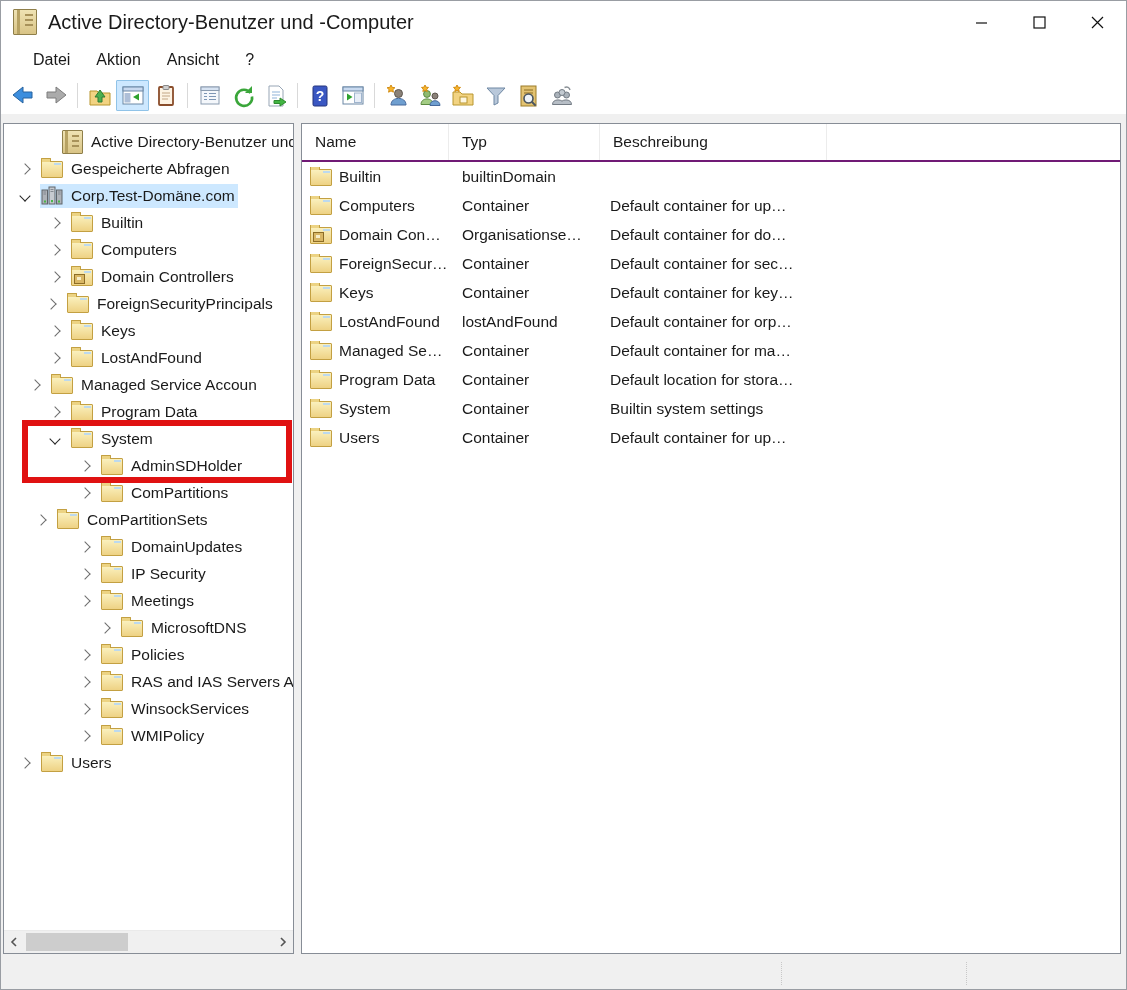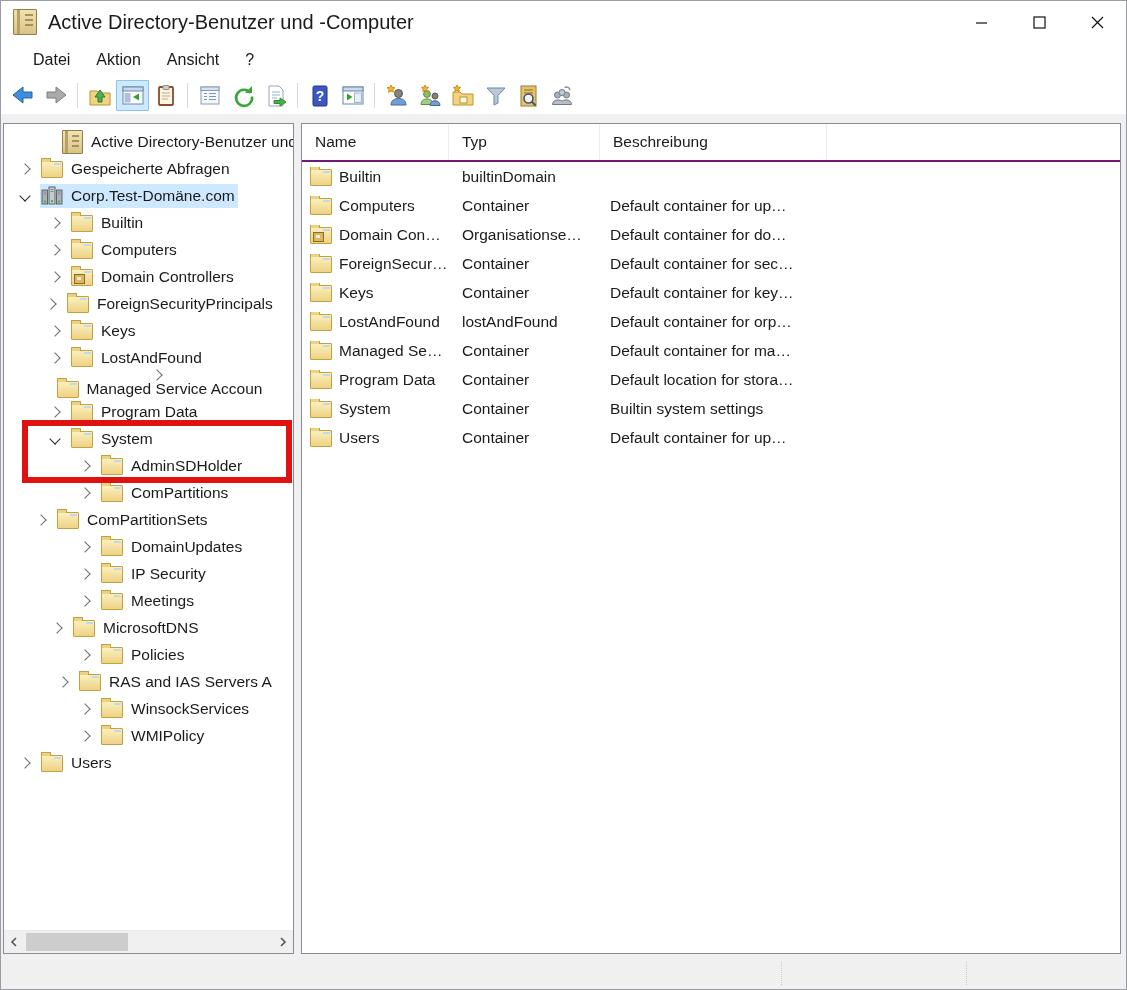--- a/index.html
+++ b/index.html
@@ -309,21 +309,21 @@
           </div>
           <div class="tree-row" style="padding-left: 44px;">
             <span class="chev-box">
               <span class="chev right"></span>
             </span>
             <span class="row-core">
               <span class="folder"></span>
               <span class="tree-label">LostAndFound</span>
             </span>
           </div>
-          <div class="tree-row" style="padding-left: 24px; flex-direction: column;">
+          <div class="tree-row" style="padding-left: 24px;">
             <span class="chev-box">
               <span class="chev right"></span>
             </span>
             <span class="row-core">
               <span class="folder"></span>
               <span class="tree-label">Managed Service Accoun</span>
             </span>
           </div>
           <div class="tree-row" style="padding-left: 44px;">
             <span class="chev-box">
@@ -390,39 +390,39 @@
           </div>
           <div class="tree-row" style="padding-left: 74px;">
             <span class="chev-box">
               <span class="chev right"></span>
             </span>
             <span class="row-core">
               <span class="folder"></span>
               <span class="tree-label">Meetings</span>
             </span>
           </div>
-          <div class="tree-row" style="padding-left: 46px;">
+          <div class="tree-row" style="padding-left: 94px;">
             <span class="chev-box">
               <span class="chev right"></span>
             </span>
             <span class="row-core">
               <span class="folder"></span>
               <span class="tree-label">MicrosoftDNS</span>
             </span>
           </div>
           <div class="tree-row" style="padding-left: 74px;">
             <span class="chev-box">
               <span class="chev right"></span>
             </span>
             <span class="row-core">
               <span class="folder"></span>
               <span class="tree-label">Policies</span>
             </span>
           </div>
-          <div class="tree-row" style="padding-left: 52px;">
+          <div class="tree-row" style="padding-left: 74px;">
             <span class="chev-box">
               <span class="chev right"></span>
             </span>
             <span class="row-core">
               <span class="folder"></span>
               <span class="tree-label">RAS and IAS Servers A</span>
             </span>
           </div>
           <div class="tree-row" style="padding-left: 74px;">
             <span class="chev-box">

